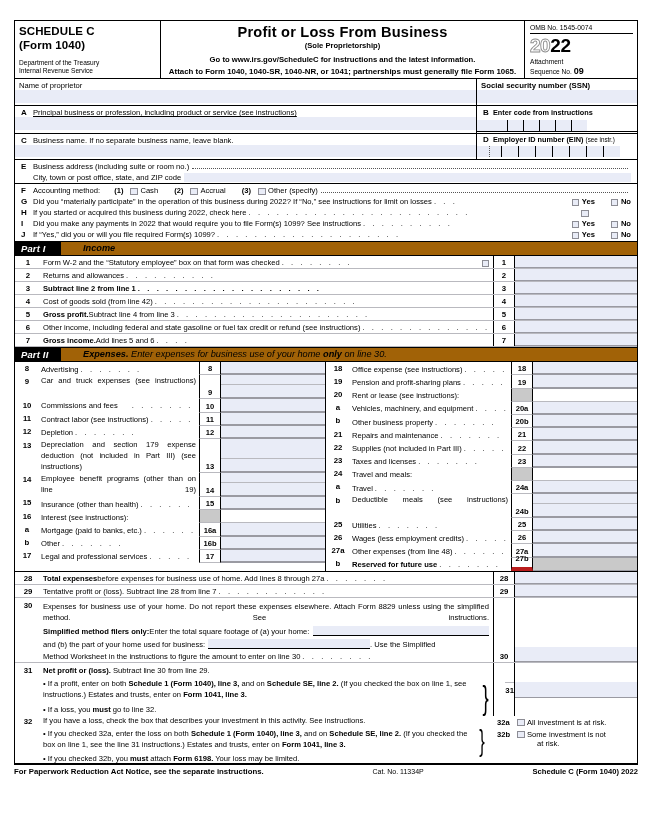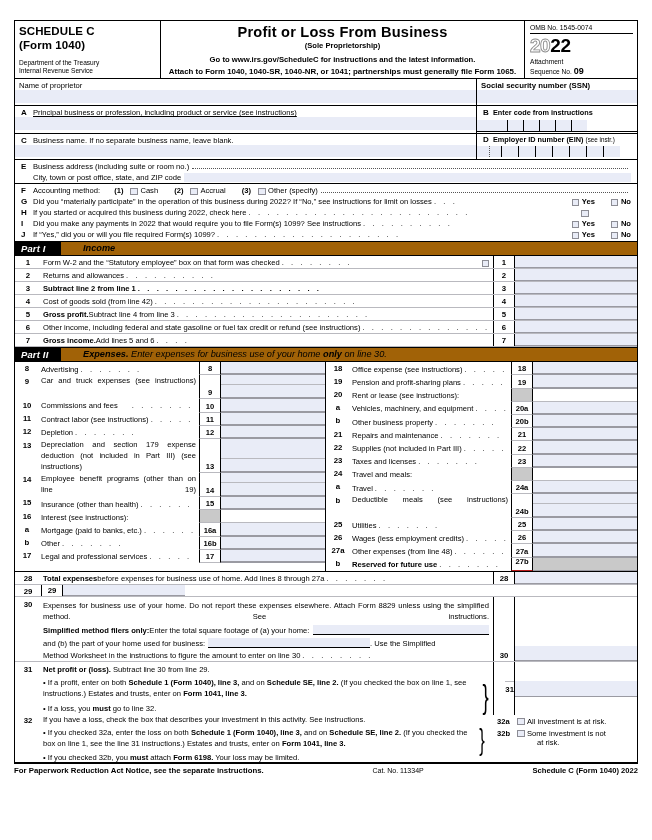--- a/index.html
+++ b/index.html
@@ -652,41 +652,45 @@
             </div>
           </div>
           <div class="exrow">
             <div class="exno" style="padding-top:1.5px;">b</div>
             <div class="extxt" style="height:13.2px;">
               <div style="display:flex;align-items:flex-end;height:13.2px;padding-bottom:1.5px;padding-right:3px;">
                 <span class="b">Reserved for future use</span>
                 <span class="leader">. . . . . . .</span>
               </div>
             </div>
-            <div class="exnum" style="height:13.2px;display:flex;align-items:flex-end;justify-content:center;padding-bottom:4px;border-bottom:1px solid #b91c1c;">27b</div>
+            <div class="exnum" style="height:13.2px;display:flex;align-items:flex-end;justify-content:center;padding-bottom:4px;border-bottom:4px solid #b91c1c;">27b</div>
             <div class="examt shade" style="height:13.2px;display:flex;flex-direction:column;justify-content:flex-end;">
               <div style="flex:1;border-bottom:1px solid #9a9aa2;"></div>
             </div>
           </div>
         </div>
     </div>
 
     <div class="lrow" style="border-top:1.1px solid #000;">
       <div class="lno" style="padding-top:2px;">28</div>
       <div class="ltxt" style="padding-bottom:1px;padding-top:2px;">
         <span class="b">Total expenses</span>
           <span> before expenses for business use of home. Add lines 8 through 27a</span>
         <span class="leader">. . . . . . .</span>
       </div>
       <div class="lnumbox">28</div>
       <div class="lamt amt"></div>
     </div>
 
     <div class="lrow">
       <div class="lno" style="padding-top:2px;">29</div>
+      <div class="ltxt" style="padding-bottom:1px;padding-top:2px;">
+        <span>Tentative profit or (loss). Subtract line 28 from line 7</span>
+        <span class="leader">. . . . . . . . . . . .</span>
+      </div>
       <div class="lnumbox">29</div>
       <div class="lamt amt"></div>
     </div>
 
     <div class="lrow">
       <div class="lno" style="padding-top:3px;">30</div>
       <div class="ltxt" style="flex-direction:column;align-items:stretch;padding-top:3px;padding-right:4px;">
         <div class="just" style="line-height:1.45;">Expenses for business use of your home. Do not report these expenses elsewhere. Attach Form 8829 unless using the simplified method. See instructions.</div>
         <div style="display:flex;align-items:flex-end;margin-top:3px;">
           <span class="b">Simplified method filers only:</span>

